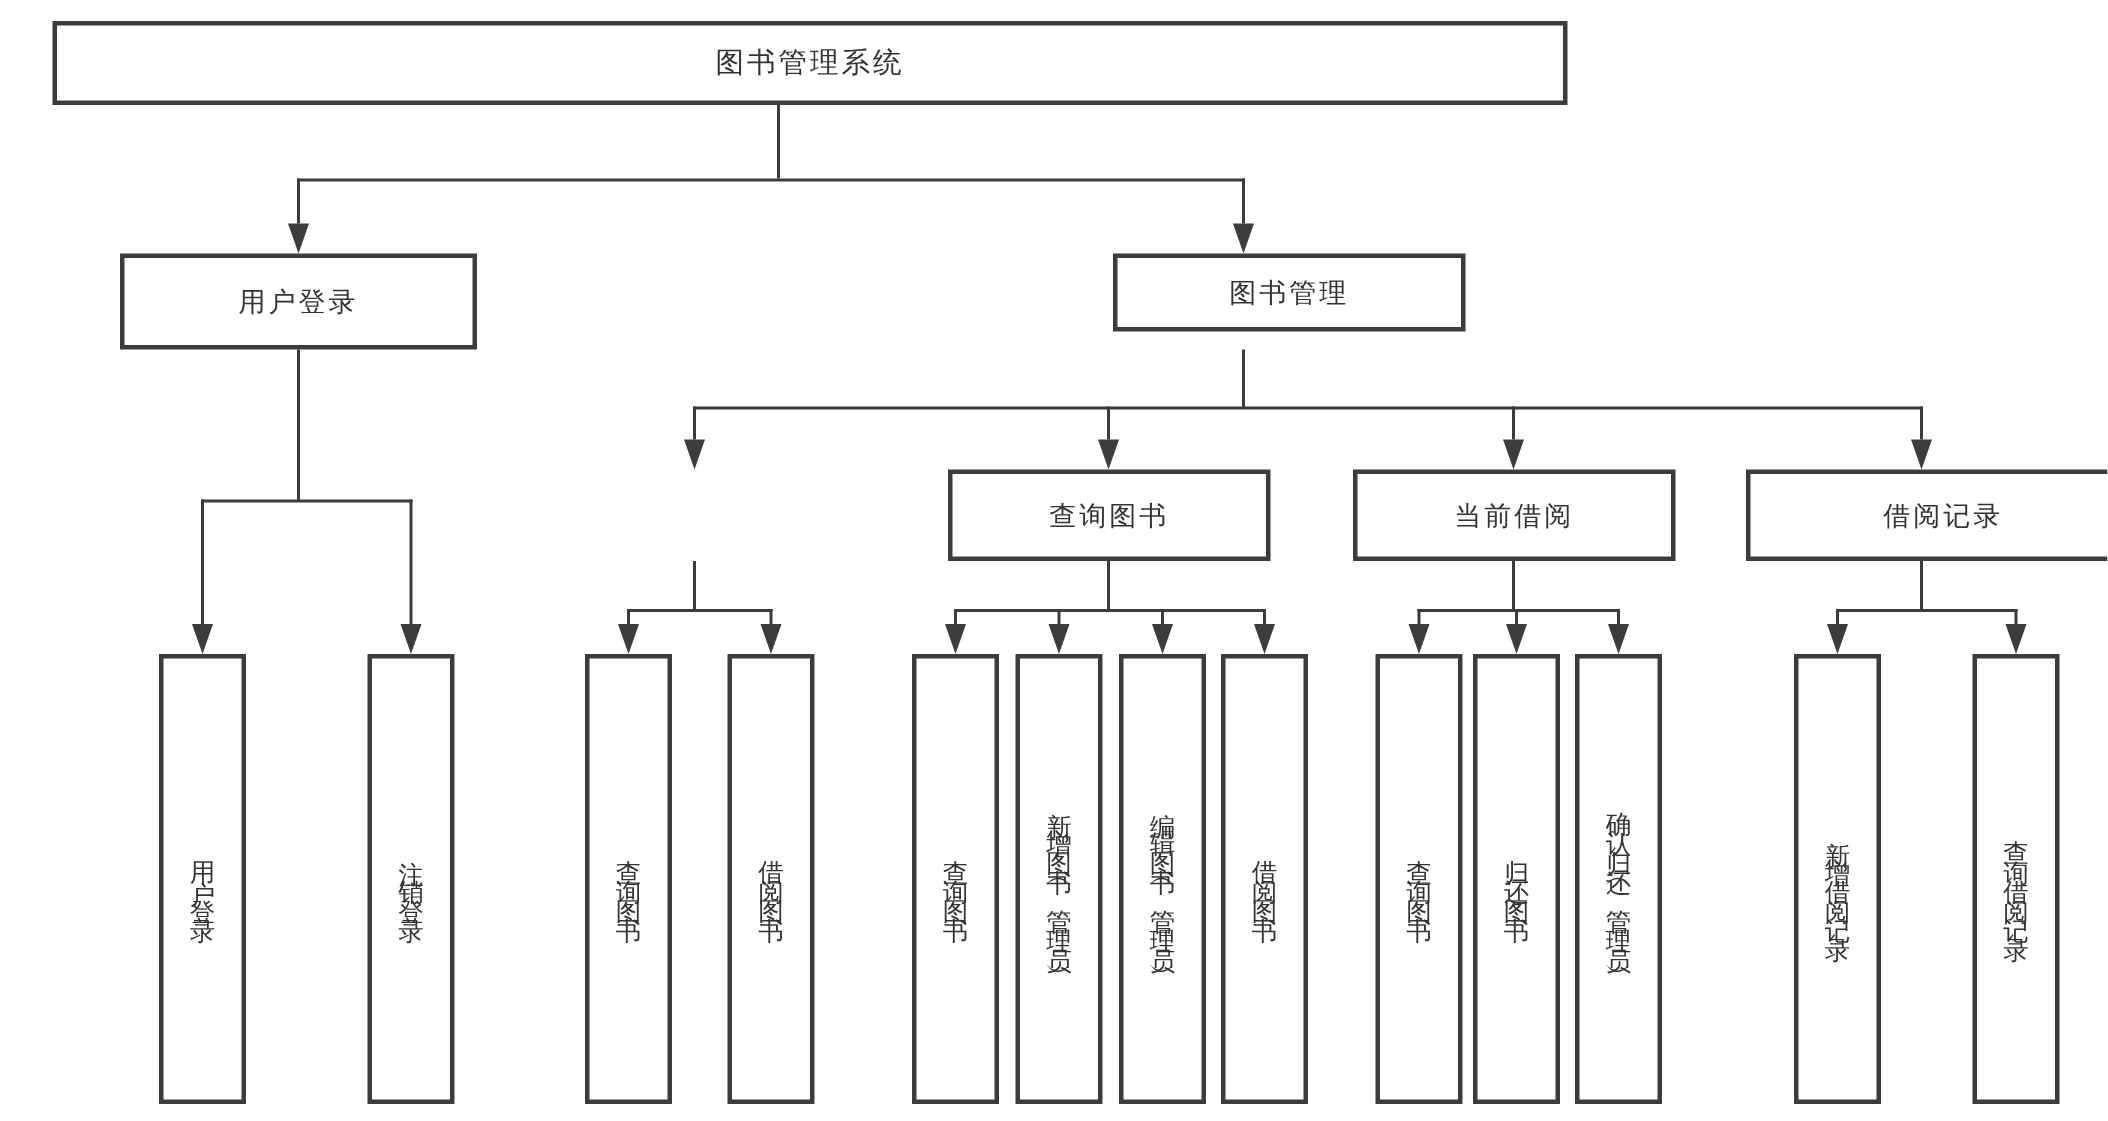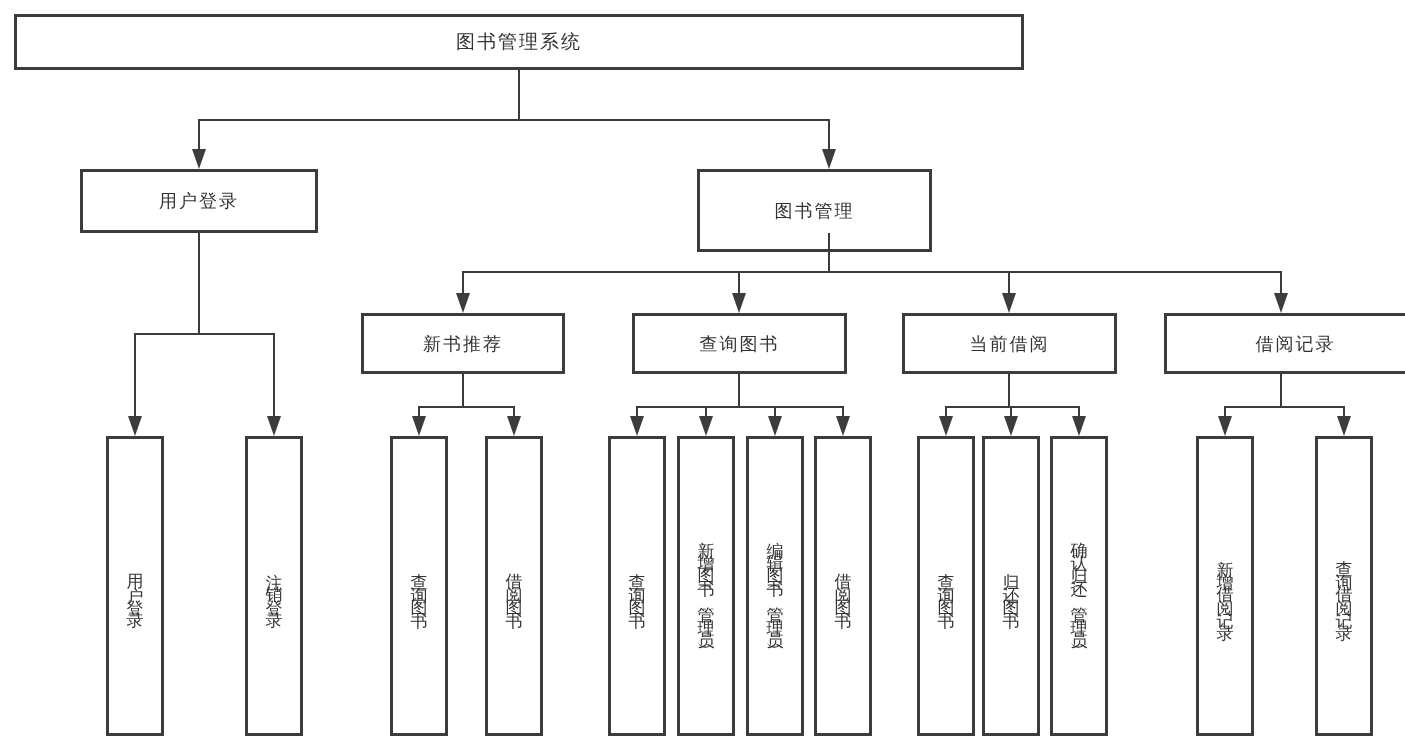--- a/index.html
+++ b/index.html
@@ -21,21 +21,21 @@
     position:absolute;
     box-sizing:border-box;
     border:3px solid var(--line);
     background:#fff;
     display:flex;
     align-items:center;
     justify-content:center;
     color:var(--text);
   }
   .box.h{font-size:18px;letter-spacing:2px;}
-  .box.root{font-size:19px;}
+  .box.root{font-size:19px;margin-left:21px;}
   .box.v{
     writing-mode:vertical-lr;
     text-orientation:upright;
     font-size:17px;
     letter-spacing:13px;
     line-height:1;
   }
   .ln{position:absolute;background:var(--line);}
   .ah{
     position:absolute;width:0;height:0;
@@ -60,41 +60,40 @@
   <div class="box h root" style="left:14px;top:14px;width:1010px;height:56px">图书管理系统</div>
 
   <div class="ln" style="left:518px;top:70px;width:2px;height:49px"></div>
   <div class="ln" style="left:198px;top:119px;width:632px;height:2px"></div>
   <div class="ln" style="left:198px;top:119px;width:2px;height:30px"></div>
   <div class="ah" style="left:192px;top:149px"></div>
   <div class="ln" style="left:828px;top:119px;width:2px;height:30px"></div>
   <div class="ah" style="left:822px;top:149px"></div>
 
   <div class="box h" style="left:80px;top:169px;width:238px;height:64px">用户登录</div>
-  <div class="box h" style="left:697px;top:169px;width:235px;height:83px">图书管理</div>
+  <div class="box h" style="left:742px;top:169px;width:235px;height:52px">图书管理</div>
 
   <div class="ln" style="left:198px;top:233px;width:2px;height:101px"></div>
   <div class="ln" style="left:134px;top:333px;width:141px;height:2px"></div>
   <div class="ln" style="left:134px;top:333px;width:2px;height:83px"></div>
   <div class="ah" style="left:128px;top:416px"></div>
   <div class="ln" style="left:273px;top:333px;width:2px;height:83px"></div>
   <div class="ah" style="left:267px;top:416px"></div>
 
   <div class="ln" style="left:828px;top:233px;width:2px;height:39px"></div>
   <div class="ln" style="left:462px;top:271px;width:820px;height:2px"></div>
   <div class="ln" style="left:462px;top:271px;width:2px;height:22px"></div>
   <div class="ah" style="left:456px;top:293px"></div>
   <div class="ln" style="left:738px;top:271px;width:2px;height:22px"></div>
   <div class="ah" style="left:732px;top:293px"></div>
   <div class="ln" style="left:1008px;top:271px;width:2px;height:22px"></div>
   <div class="ah" style="left:1002px;top:293px"></div>
   <div class="ln" style="left:1280px;top:271px;width:2px;height:22px"></div>
   <div class="ah" style="left:1274px;top:293px"></div>
 
-  <div class="box h" style="left:361px;top:313px;width:204px;height:61px">新书推荐</div>
   <div class="box h" style="left:632px;top:313px;width:215px;height:61px">查询图书</div>
   <div class="box h" style="left:902px;top:313px;width:215px;height:61px">当前借阅</div>
   <div class="box h" style="left:1164px;top:313px;width:263px;height:61px">借阅记录</div>
 
   <div class="ln" style="left:462px;top:374px;width:2px;height:33px"></div>
   <div class="ln" style="left:418px;top:406px;width:97px;height:2px"></div>
   <div class="ln" style="left:418px;top:406px;width:2px;height:10px"></div>
   <div class="ah" style="left:412px;top:416px"></div>
   <div class="ln" style="left:513px;top:406px;width:2px;height:10px"></div>
   <div class="ah" style="left:507px;top:416px"></div>

